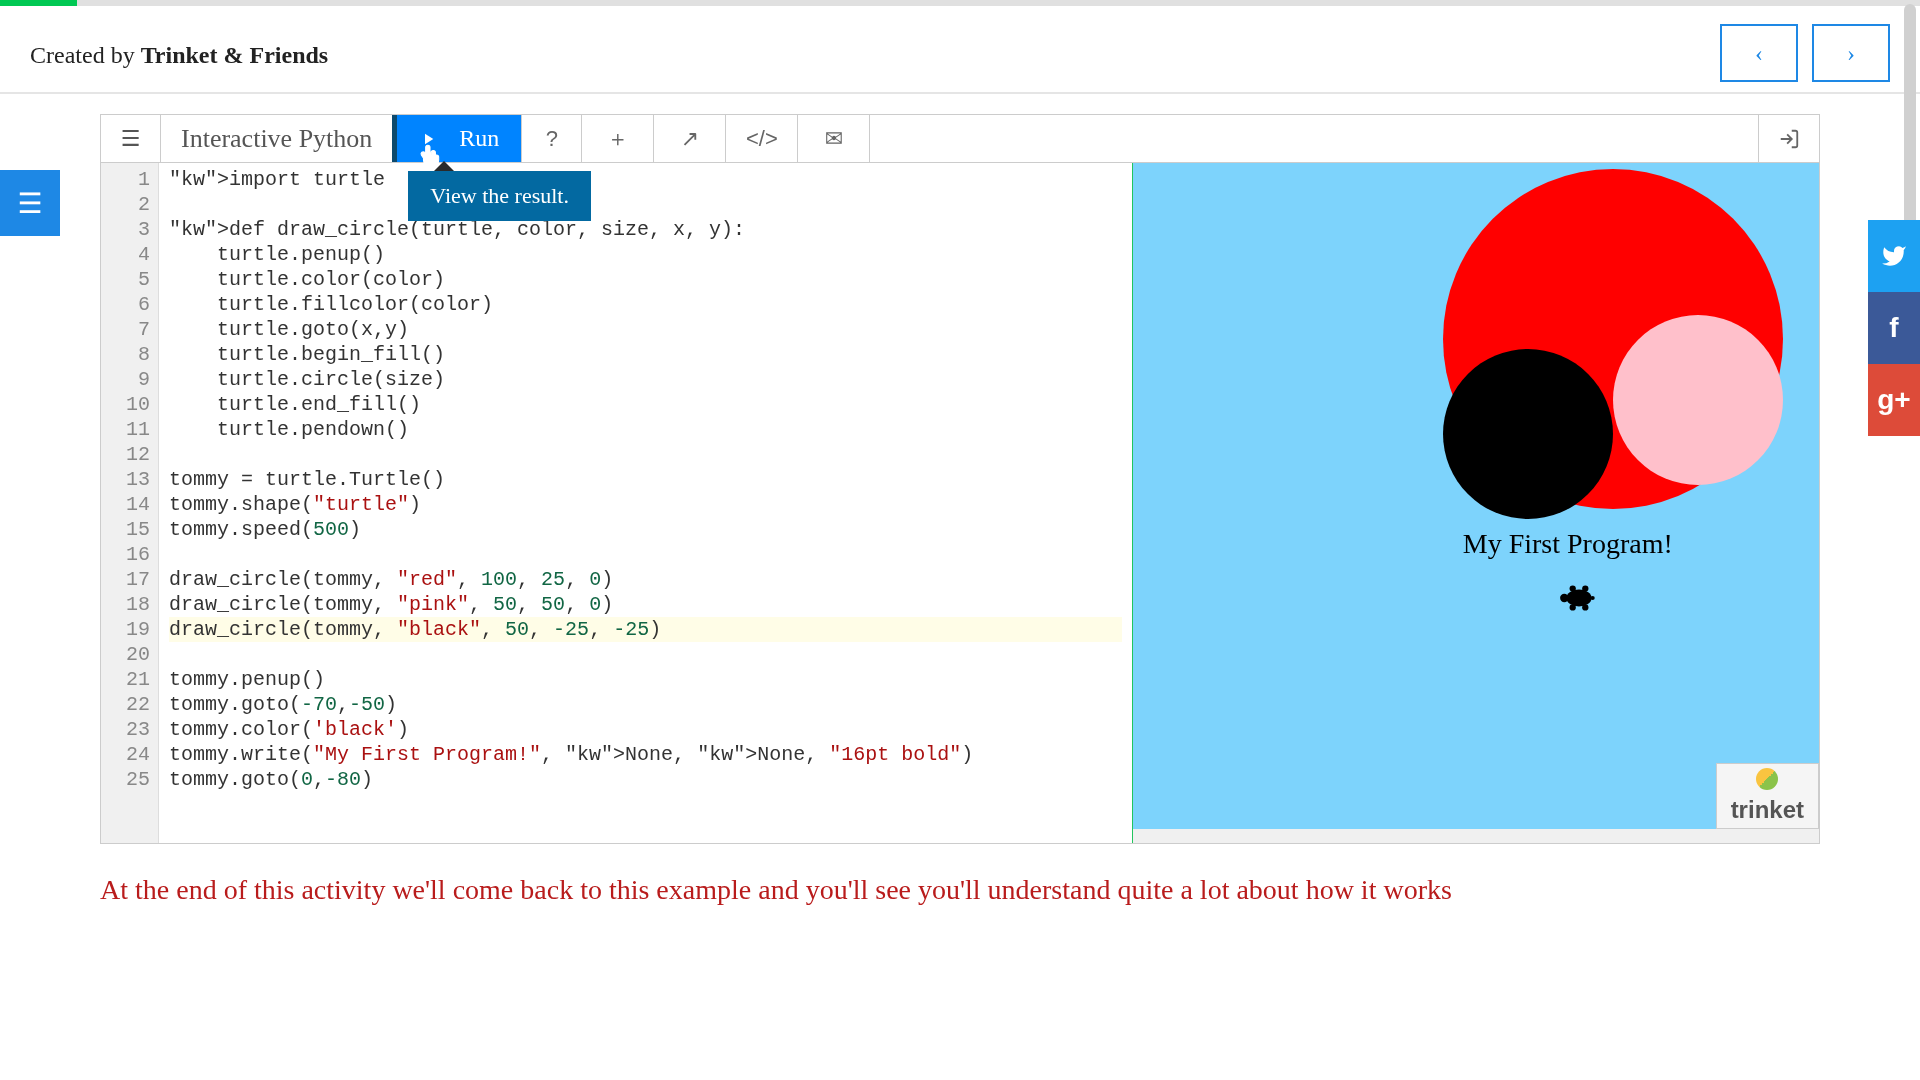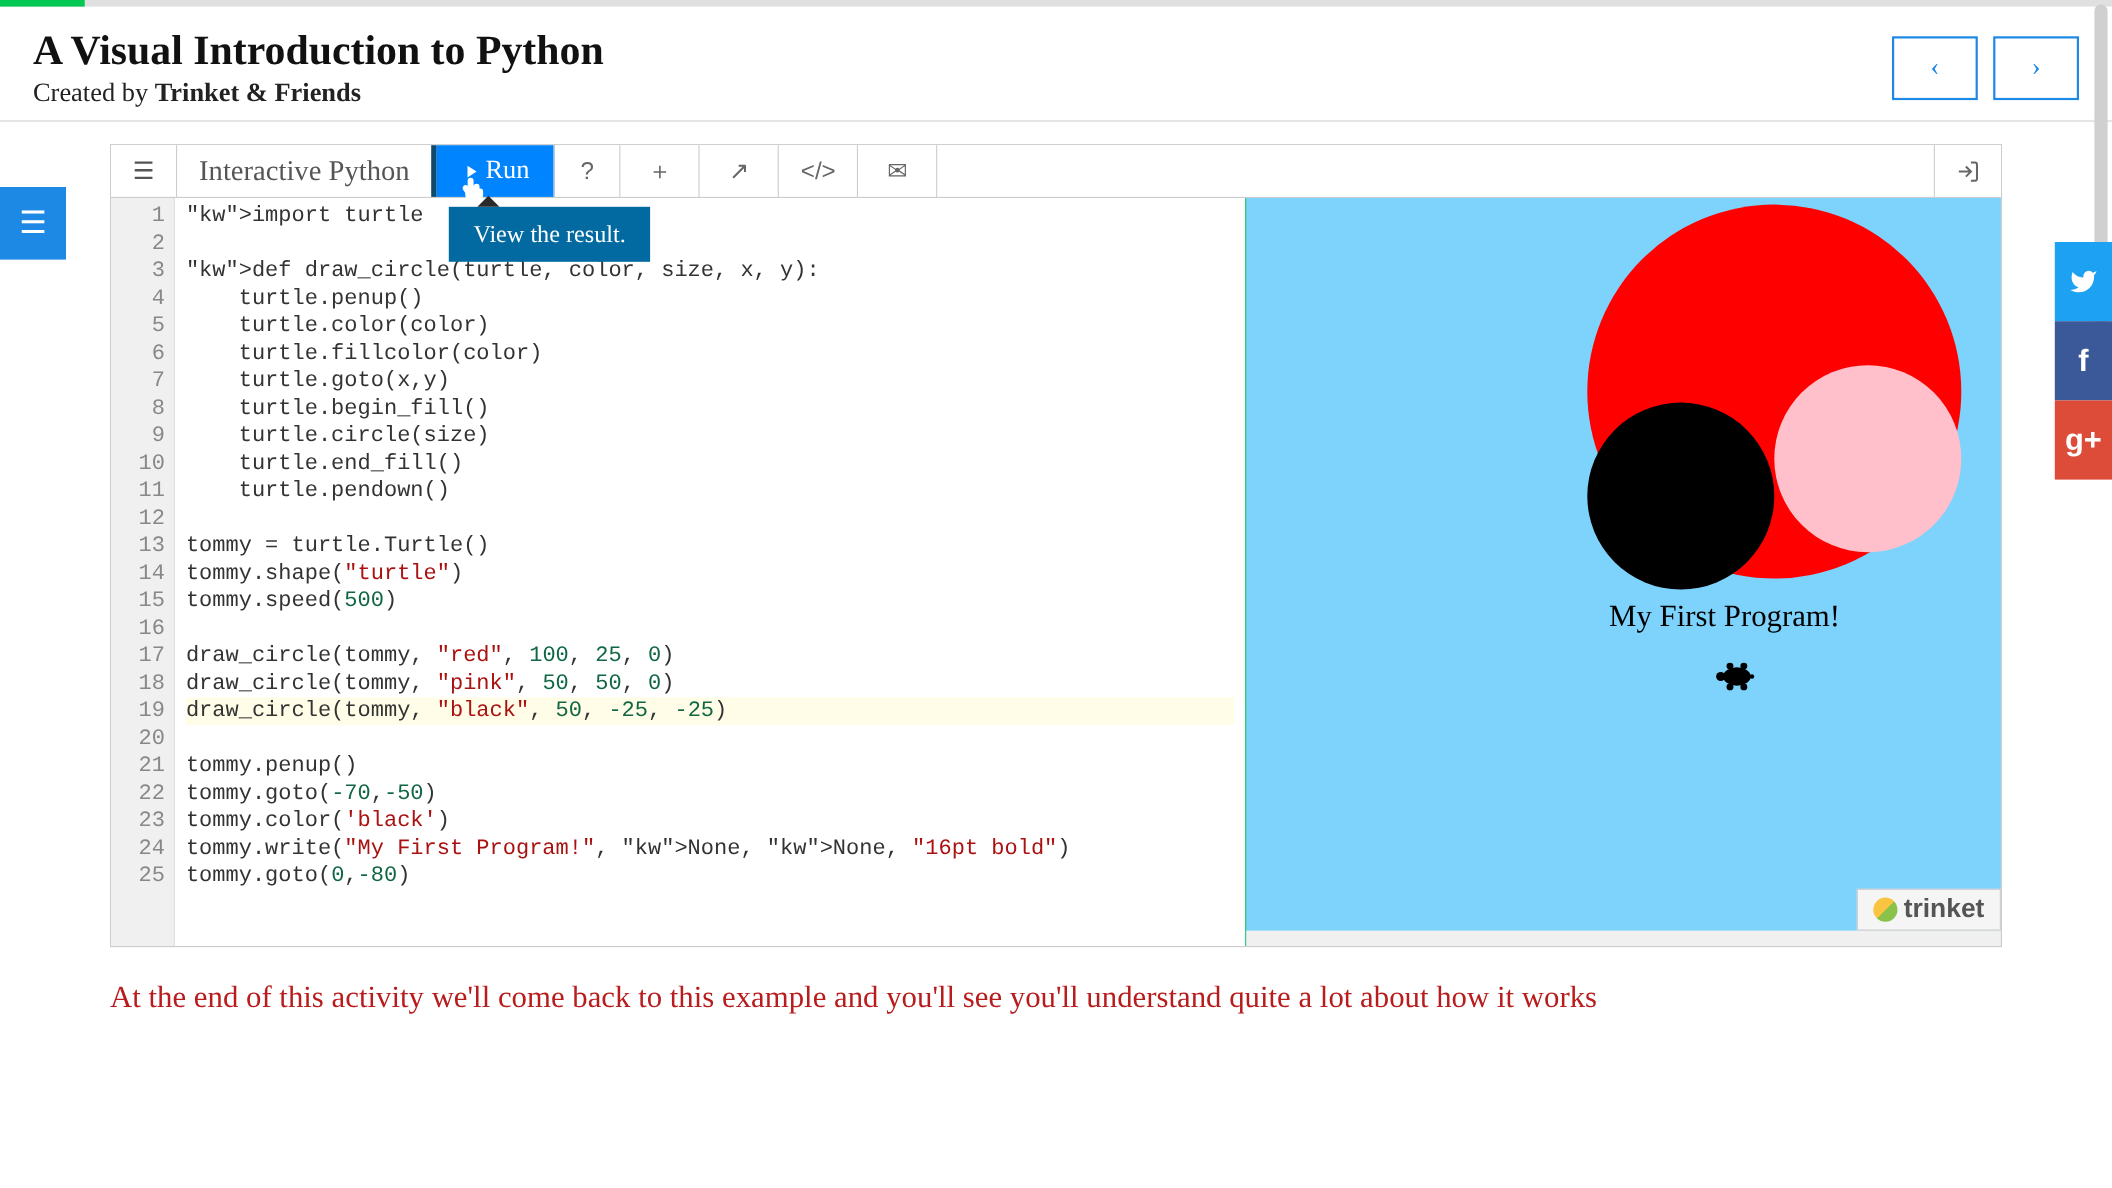--- a/index.html
+++ b/index.html
@@ -140,21 +140,21 @@
     color: #555;
     font-family: Georgia, serif;
     border-right: 5px solid #0c4a6e;
   }
   .run-btn {
     background: #0084ff;
     color: #fff;
     display: flex;
     align-items: center;
     padding: 16px 22px;
-    gap: 4px;
+    gap: 22px;
     font-size: 24px;
     cursor: pointer;
     font-family: Georgia, serif;
     border-right: 1px solid #ccc;
     position: relative;
   }
   .run-btn svg { fill: #fff; }
   .tooltip {
     position: absolute;
     top: 56px;
@@ -275,20 +275,21 @@
     background: #f5f5f5;
     border: 1px solid #ccc;
     padding: 4px 14px;
     font-family: Arial, sans-serif;
     font-size: 24px;
     font-weight: bold;
     color: #555;
     display: flex;
     align-items: center;
     gap: 6px;
+    flex-direction: column;
   }
   .trinket-logo-dot {
     width: 22px;
     height: 22px;
     border-radius: 50%;
     background: linear-gradient(135deg, #f9c440 50%, #8bc34a 50%);
   }
   .footer-text {
     padding: 30px 100px 0 100px;
     font-size: 28px;
@@ -314,21 +315,20 @@
 <body>
 
 <div class="progress-bar">
   <div class="progress-fill"></div>
 </div>
 
 <div class="vscroll"></div>
 
 <div class="header">
   <div class="header-left">
-    <div class="page-title">A Visual Introduction to Python</div>
     <div class="page-subtitle">
       <span>Created by </span><span class="page-subtitle-bold">Trinket &amp; Friends</span>
     </div>
   </div>
   <div class="nav-buttons">
     <div class="nav-btn">‹</div>
     <div class="nav-btn">›</div>
   </div>
 </div>
 

